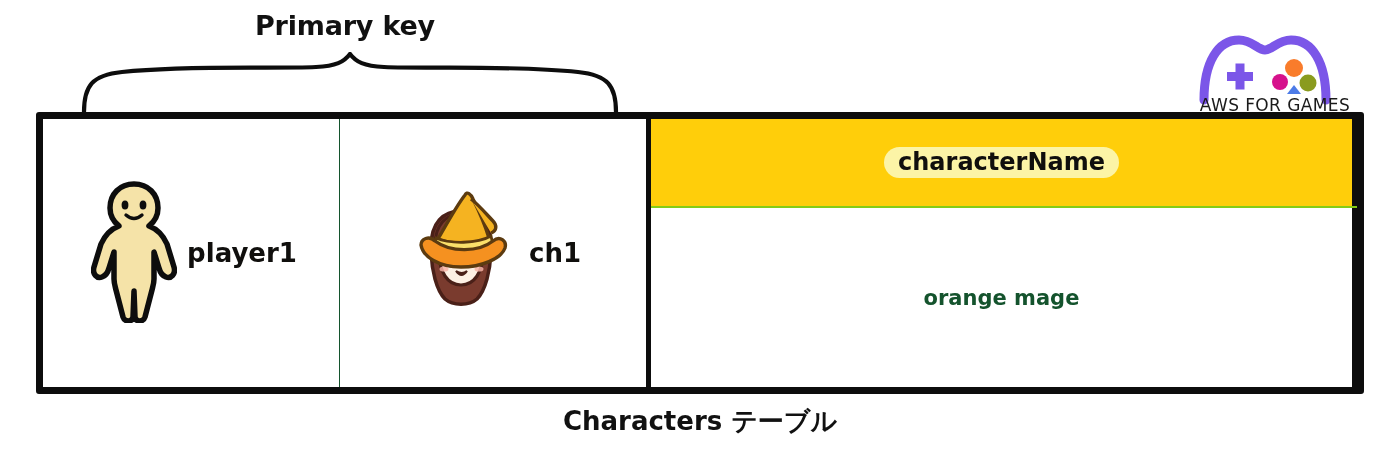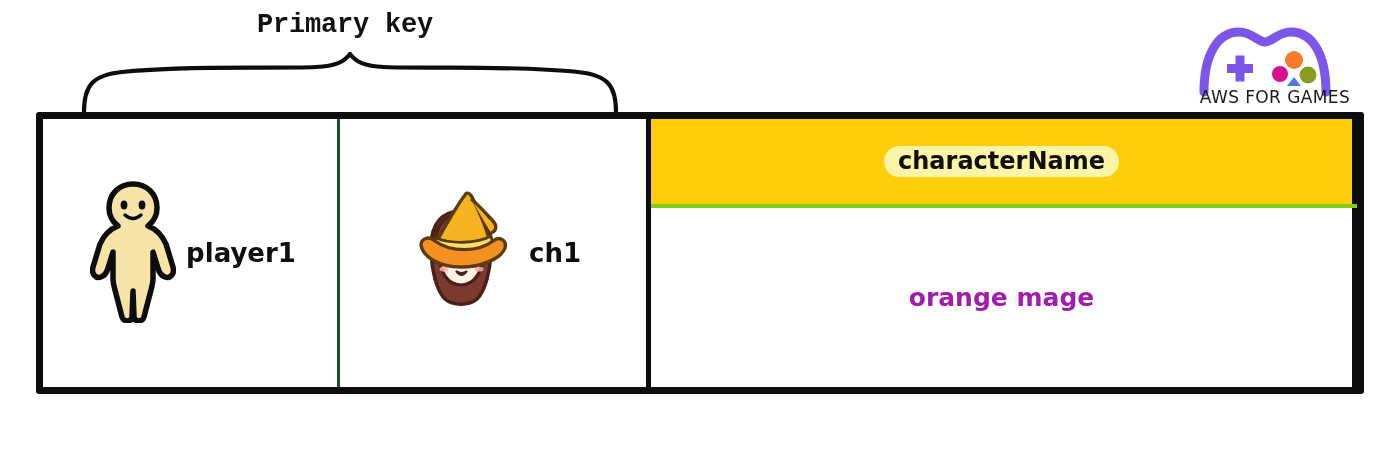--- a/index.html
+++ b/index.html
@@ -23,35 +23,34 @@
   #primary-key-label {
     position: absolute;
     left: 0;
     top: 10px;
     width: 690px;
     text-align: center;
     font-size: 27px;
     font-weight: 700;
     color: #111111;
     letter-spacing: -0.2px;
-    font-family: Liberation Mono, monospace;
   }
   #primary-key-brace {
     position: absolute;
     left: 80px;
     top: 52px;
     width: 540px;
     height: 62px;
   }
 
   
   #aws-logo {
     position: absolute;
     left: 1194px;
-    top: 24px;
+    top: 32px;
     width: 162px;
     height: 82px;
   }
 
   
   #table-wrap {
     position: absolute;
     left: 36px;
     top: 112px;
     width: 1328px;
@@ -113,21 +112,21 @@
   }
 
   
   #body-row {
     display: flex;
     flex: 1 1 auto;
   }
   #body-partition {
     width: 297px;
     flex: 0 0 297px;
-    border-right: 3px solid #14532d;
+    border-right: 1px solid #14532d;
     box-sizing: border-box;
     display: flex;
     align-items: center;
     justify-content: center;
     gap: 10px;
     padding-left: 6px;
   }
   #body-sort {
     width: 311px;
     flex: 0 0 311px;
@@ -148,21 +147,21 @@
   #attrs-block {
     flex: 1 1 auto;
     display: flex;
     flex-direction: column;
     box-sizing: border-box;
   }
   #attr-head-row {
     display: flex;
     height: 89px;
     flex: 0 0 89px;
-    border-bottom: 4px solid #84cc16;
+    border-bottom: 2px solid #84cc16;
     box-sizing: border-box;
   }
   #attr-val-row {
     display: flex;
     flex: 1 1 auto;
   }
   .attr-cell {
     flex: 1 1 50%;
     display: flex;
     align-items: center;
@@ -175,23 +174,23 @@
   .attr-head-text {
     font-size: 24px;
     font-weight: 700;
     color: #100f0d;
     padding: 1px 14px 2px 14px;
     border-radius: 16px;
     background: #FCF4A6;
     display: inline-block;
   }
   .attr-val-text {
-    font-size: 25px;
-    font-weight: 700;
-    color: #a21caf;
+    font-size: 21px;
+    font-weight: 700;
+    color: #14532d;
   }
 
   
   #caption {
     position: absolute;
     left: 0;
     top: 404px;
     width: 1400px;
     text-align: center;
     font-size: 26px;
@@ -309,14 +308,15 @@
             <div class="attr-cell attr-val first">
               <span class="attr-val-text">orange mage</span>
             </div>
           </div>
         </div>
 
       </div>
     </div>
   </div>
 
+  <div id="caption">Characters テーブル</div>
 
 </div>
 
 </body></html>

